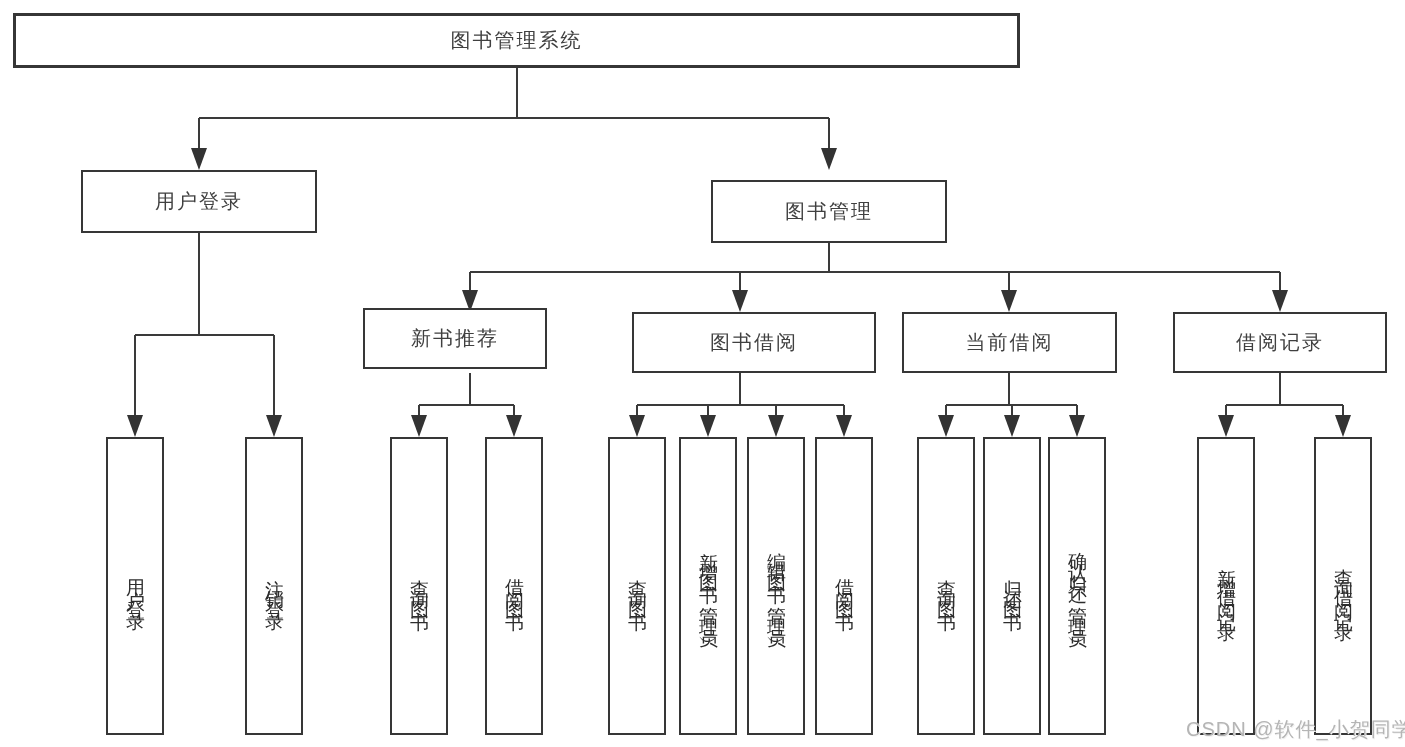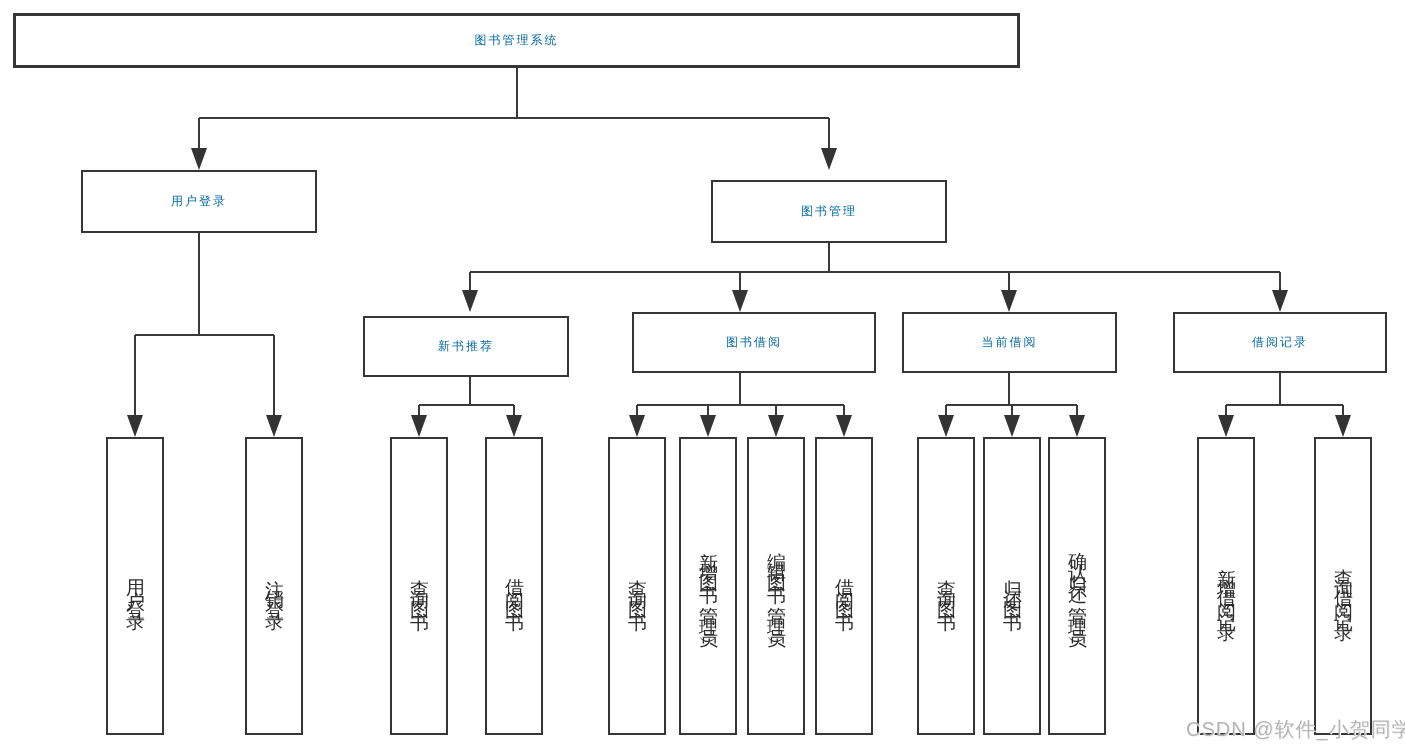--- a/index.html
+++ b/index.html
@@ -22,23 +22,23 @@
     z-index: 1;
   }
   .hbox {
     position: absolute;
     box-sizing: border-box;
     background: #ffffff;
     border: 2px solid #363636;
     display: flex;
     align-items: center;
     justify-content: center;
-    font-size: 12px;
+    font-size: 20px;
     letter-spacing: 2px;
-    color: #0369a1;
+    color: #404040;
     z-index: 2;
     font-family: Liberation Mono, monospace;
   }
   .hbox.root {
     border-width: 3px;
   }
   .vbox {
     position: absolute;
     box-sizing: border-box;
     background: #ffffff;
@@ -105,21 +105,21 @@
       <path d="M1218,415 H1234 L1226,437 Z"></path>
       <path d="M1335,415 H1351 L1343,437 Z"></path>
     </g>
   </svg>
 
   <div class="hbox root" style="left:13px; top:13px; width:1007px; height:55px;">图书管理系统</div>
 
   <div class="hbox" style="left:81px; top:170px; width:236px; height:63px;">用户登录</div>
   <div class="hbox" style="left:711px; top:180px; width:236px; height:63px;">图书管理</div>
 
-  <div class="hbox" style="left:363px; top:316px; width:206px; height:61px;">新书推荐</div>
+  <div class="hbox" style="left:363px; top:308px; width:184px; height:61px;">新书推荐</div>
   <div class="hbox" style="left:632px; top:312px; width:244px; height:61px;">图书借阅</div>
   <div class="hbox" style="left:902px; top:312px; width:215px; height:61px;text-align:right;">当前借阅</div>
   <div class="hbox" style="left:1173px; top:312px; width:214px; height:61px;">借阅记录</div>
 
   <div class="vbox" style="left:106px; top:437px; width:58px; height:298px;">
     <span class="vtext">用户登录</span>
   </div>
   <div class="vbox" style="left:245px; top:437px; width:58px; height:298px;">
     <span class="vtext">注销登录</span>
   </div>

